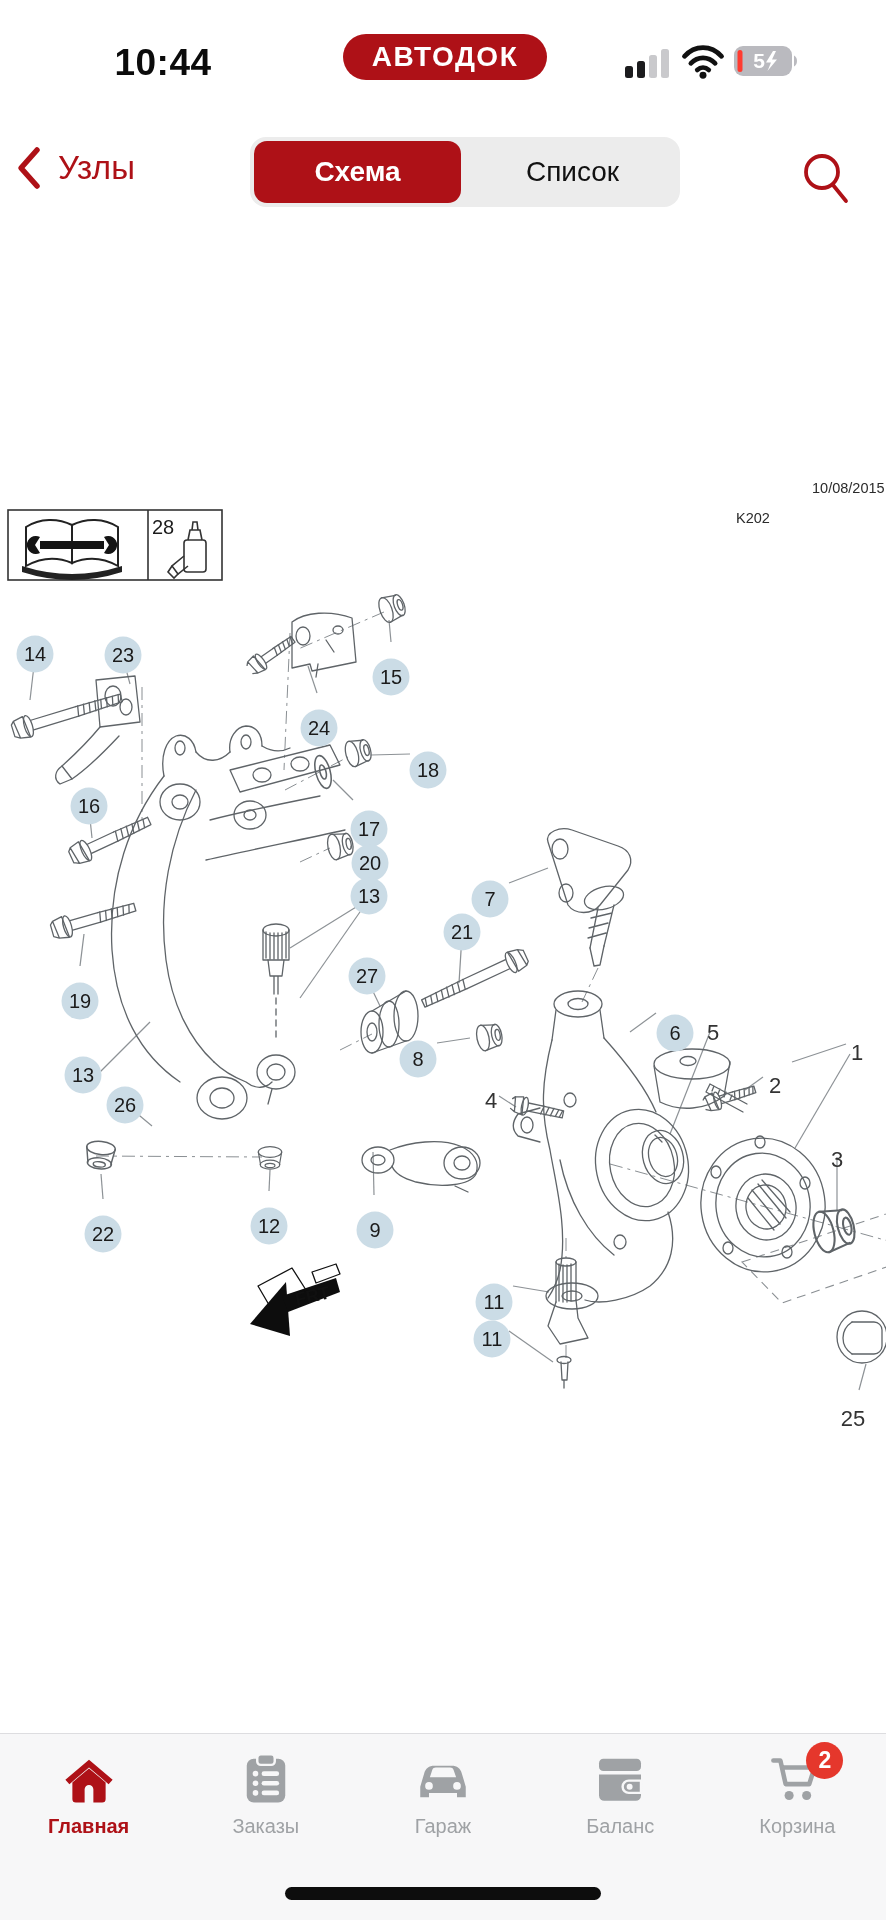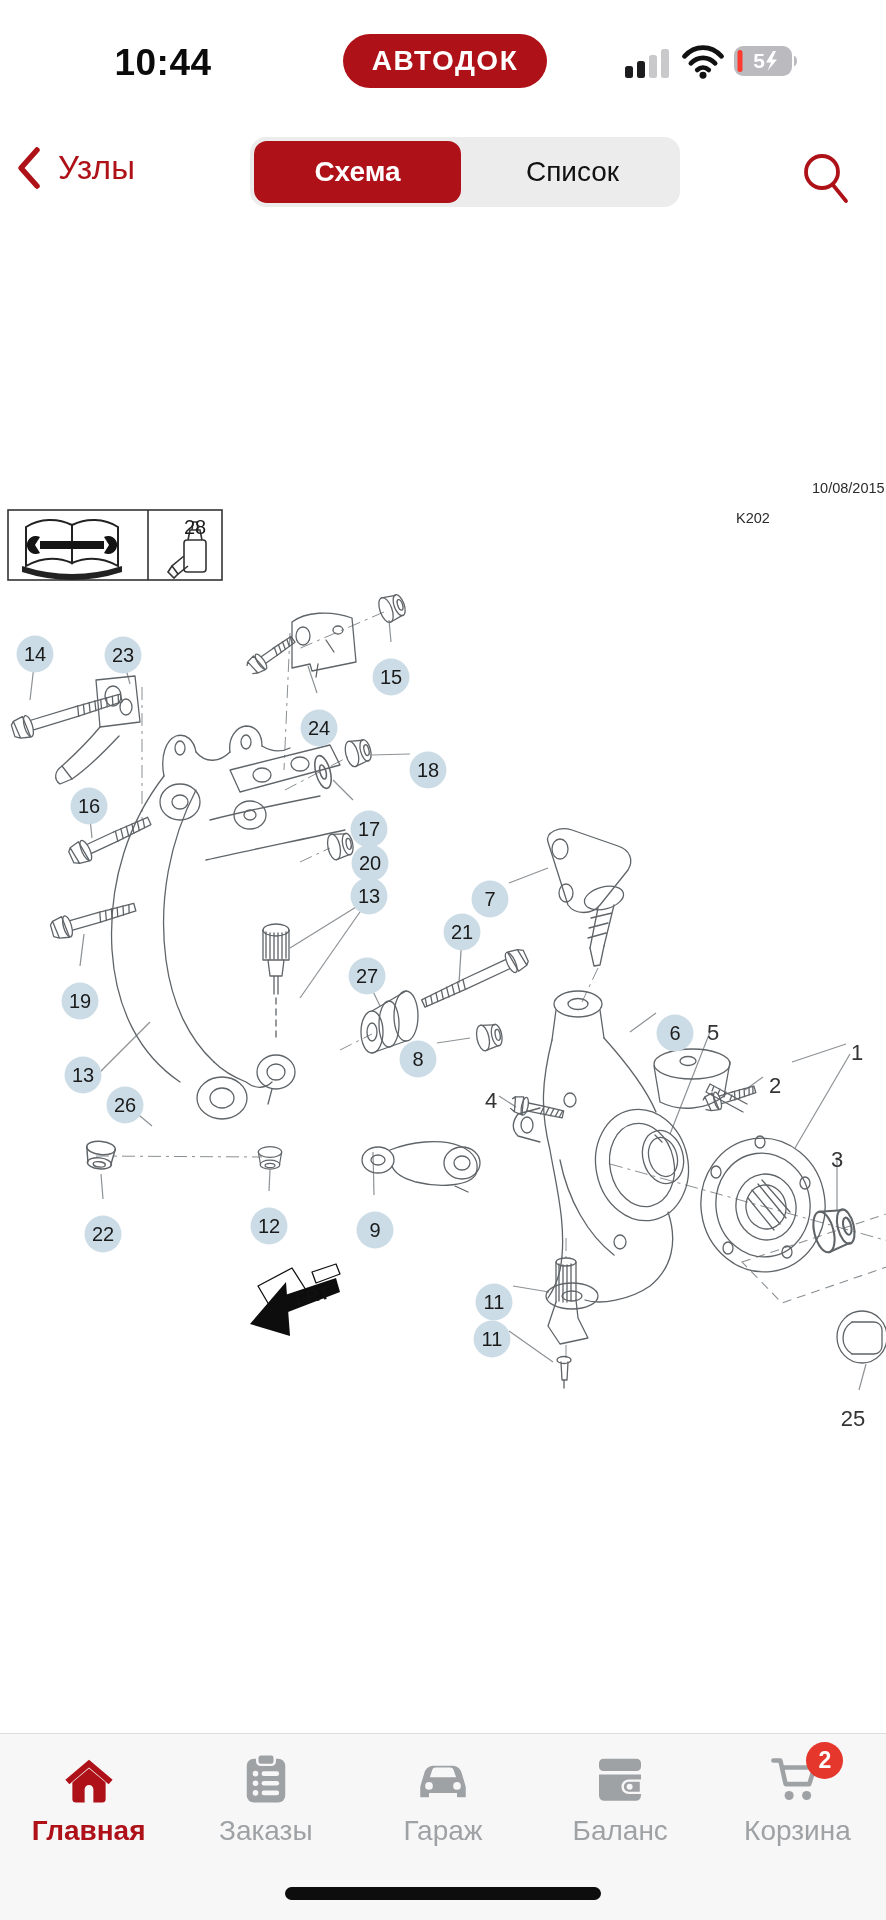--- a/index.html
+++ b/index.html
@@ -7,55 +7,55 @@
        font-family:"Liberation Sans","DejaVu Sans",sans-serif;
        -webkit-font-smoothing:antialiased;}
   :root{
     --brand:#AE1117; --bubble:#CBDCE6; --inactive:#9FA2A5; --badge:#E5372C;
   }
   #page{position:absolute;inset:0;}
 
   
   .time{position:absolute;left:60px;top:42px;width:206px;text-align:center;
         font-size:37px;font-weight:700;color:#0b0b0b;letter-spacing:.5px;}
-  .logo-pill{position:absolute;left:343px;top:34px;width:204px;height:54px;border-radius:28px;
+  .logo-pill{position:absolute;left:343px;top:34px;width:204px;height:46px;border-radius:28px;
         background:var(--brand);display:flex;align-items:center;justify-content:center;}
   .logo-pill span{color:#fff;font-size:28px;font-weight:800;letter-spacing:1.5px;}
   .statusicons{position:absolute;top:0;left:0;}
 
   
   .back-wrap{position:absolute;left:16px;top:146px;display:flex;align-items:center;gap:16px;}
   .back-label{color:var(--brand);font-size:33px;}
   .seg{position:absolute;left:234px;top:137px;width:430px;height:70px;background:#ececec;
        border-radius:16px;display:flex;padding:0;box-sizing:border-box;margin-left:16px;}
   .seg-item{flex:1;display:flex;align-items:center;justify-content:center;
        font-size:28px;color:#111;border-radius:13px;margin:4px;}
   .seg-item.active{background:var(--brand);color:#fff;font-weight:700;}
   .searchbtn{position:absolute;left:796px;top:148px;width:60px;height:60px;}
 
   
   #art{position:absolute;left:0;top:0;}
   .doc-code{position:absolute;left:736px;top:510px;font-size:14.5px;color:#2b2b2b;}
   .doc-date{position:absolute;left:812px;top:480px;font-size:14.5px;color:#2b2b2b;white-space:nowrap;}
-  .legend-num{position:absolute;left:152px;top:516px;font-size:20px;color:#1c1c1c;margin-left:32px;}
+  .legend-num{position:absolute;left:152px;top:516px;font-size:20px;color:#1c1c1c;}
   .frt{position:absolute;left:295px;top:1286px;font-size:18px;font-weight:700;color:#101010;
        transform:rotate(-13deg);}
   #callouts{position:absolute;left:0;top:16px;width:886px;height:1828px;pointer-events:none;}
   .callout{position:absolute;transform:translate(-50%,-50%);pointer-events:auto;
        display:flex;align-items:center;justify-content:center;}
   .callout.bubble{width:37px;height:37px;border-radius:50%;background:var(--bubble);
        color:#1b1b1b;font-size:20px;}
   .callout.plain{color:#333;font-size:22px;}
 
   
   .tabbar{position:absolute;left:0;top:1733px;width:886px;height:187px;background:#f7f7f8;
        border-top:1px solid #dddde0;display:flex;}
   .tab{flex:1;display:flex;flex-direction:column;align-items:center;padding-top:16px;gap:9px;}
   .tab .ic{width:56px;height:56px;position:relative;}
-  .tab .lbl{font-size:28px;color:var(--inactive);}
+  .tab .lbl{font-size:20px;color:var(--inactive);}
   .tab.active .lbl{color:var(--brand);font-weight:600;}
   .badge{position:absolute;right:-18px;top:-8px;width:37px;height:37px;border-radius:50%;
        background:var(--badge);color:#fff;font-size:23px;font-weight:700;
        display:flex;align-items:center;justify-content:center;}
   .home-indicator{position:absolute;left:285px;top:1887px;width:316px;height:13px;
        border-radius:7px;background:#0d0d0d;}
 </style>
 </head>
 <body>
 

